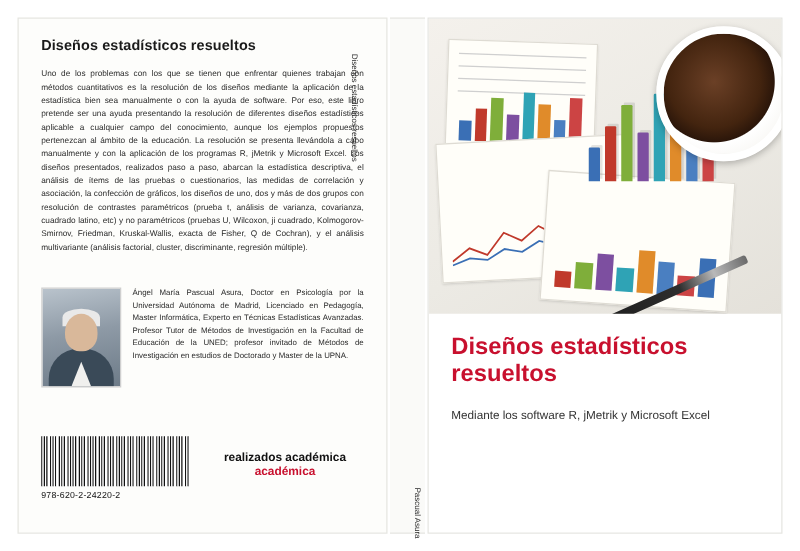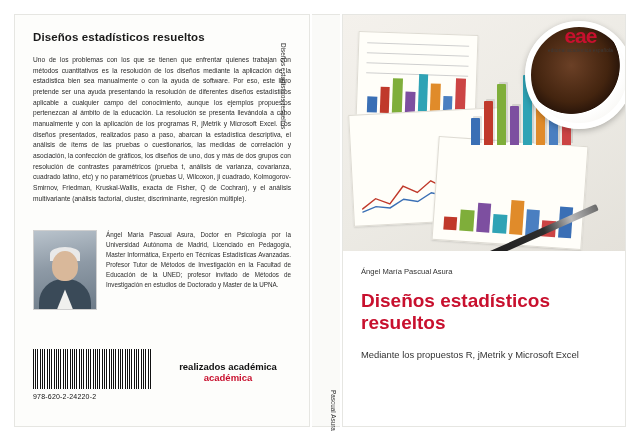--- a/index.html
+++ b/index.html
@@ -458,25 +458,20 @@
           <i style="height:50%;background:#7d4fa0"></i>
           <i style="height:90%;background:#2fa3b5"></i>
           <i style="height:69%;background:#e08b2a"></i>
           <i style="height:43%;background:#4a7fc1"></i>
           <i style="height:83%;background:#cc4444"></i>
         </div>
       <div id="cup"></div>
       <div id="pen"></div>
     </div>
 
-    <div id="front-logo">
-      <div class="mark">eae</div>
-      <div class="sub">editorial académica española</div>
-    </div>
 
     <div id="front-text">
-      <div id="front-author">Ángel María Pascual Asura</div>
       <div id="front-title">Diseños estadísticos resueltos</div>
-      <div id="front-subtitle">Mediante los propuestos R, jMetrik y Microsoft Excel</div>
+      <div id="front-subtitle">Mediante los software R, jMetrik y Microsoft Excel</div>
     </div>
   </div>
 
 </div>
 
 </body></html>

